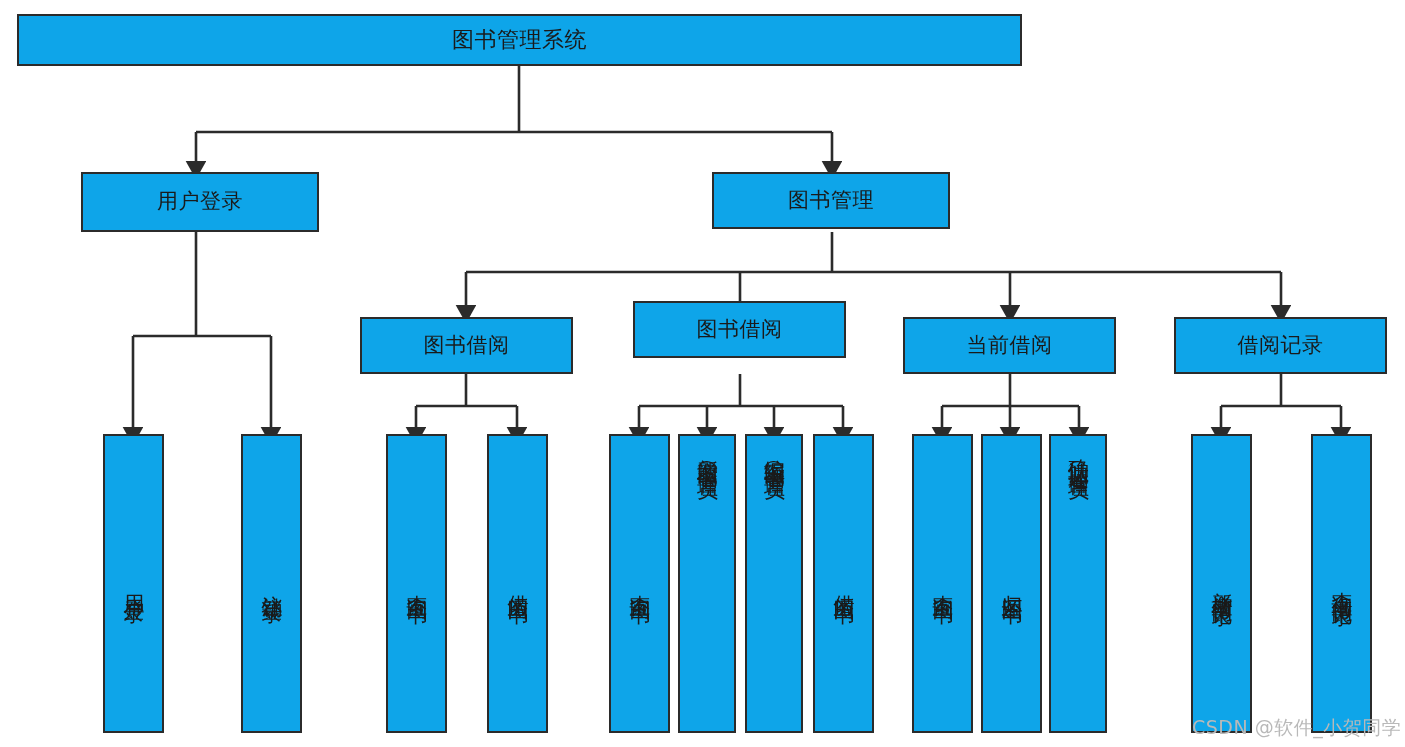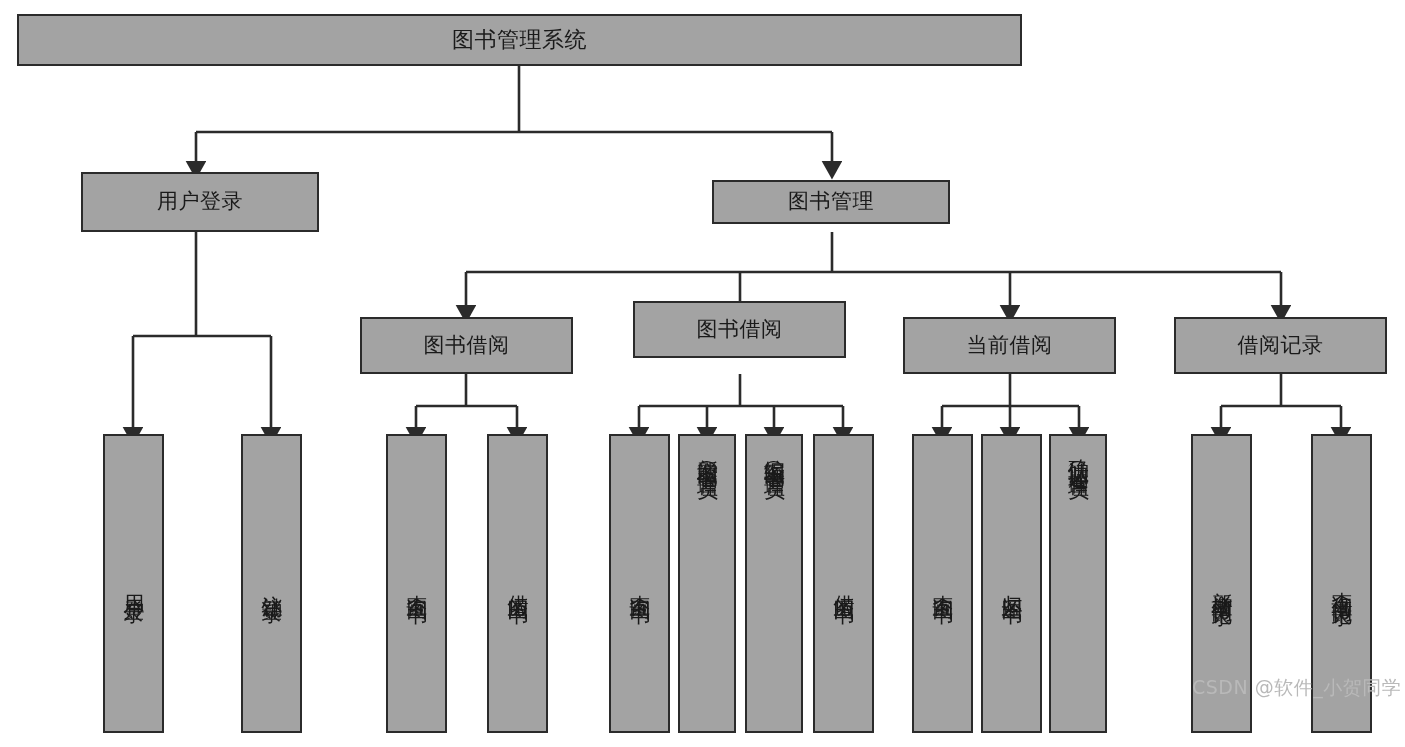--- a/index.html
+++ b/index.html
@@ -20,21 +20,21 @@
   svg.wires {
     position: absolute;
     left: 0;
     top: 0;
     width: 1405px;
     height: 747px;
   }
   .node {
     position: absolute;
     box-sizing: border-box;
-    background: #a3a3a3;
+    background: #0ea5e9;
     border: 2.4px solid #2b2b2b;
     display: flex;
     align-items: center;
     justify-content: center;
     z-index: 5;
   }
   .node-label {
     color: #1a1a1a;
     line-height: 1.12;
     letter-spacing: 0.5px;
@@ -132,21 +132,21 @@
   </svg>
 
   <div class="node root horiz" style="left:17px; top:14px; width:1005px; height:52px;">
     <span class="node-label">图书管理系统</span>
   </div>
 
   <div class="node horiz" style="left:81px; top:172px; width:238px; height:60px;">
     <span class="node-label">用户登录</span>
   </div>
 
-  <div class="node horiz" style="left:712px; top:180px; width:238px; height:44px;">
+  <div class="node horiz" style="left:712px; top:172px; width:238px; height:57px;">
     <span class="node-label">图书管理</span>
   </div>
 
   <div class="node horiz" style="left:360px; top:317px; width:213px; height:57px;">
     <span class="node-label">图书借阅</span>
   </div>
 
   <div class="node horiz" style="left:633px; top:301px; width:213px; height:57px;">
     <span class="node-label">图书借阅</span>
   </div>
@@ -204,15 +204,15 @@
   </div>
 
   <div class="node vert center" style="left:1191px; top:434px; width:61px; height:299px;">
     <span class="node-label">新增借阅记录</span>
   </div>
 
   <div class="node vert center" style="left:1311px; top:434px; width:61px; height:299px;">
     <span class="node-label">查询借阅记录</span>
   </div>
 
-  <div class="watermark" style="left:1192px; top:675px;">CSDN @软件_小贺同学</div>
+  <div class="watermark" style="left:1192px; top:715px;">CSDN @软件_小贺同学</div>
 
 </div>
 
 </body></html>

